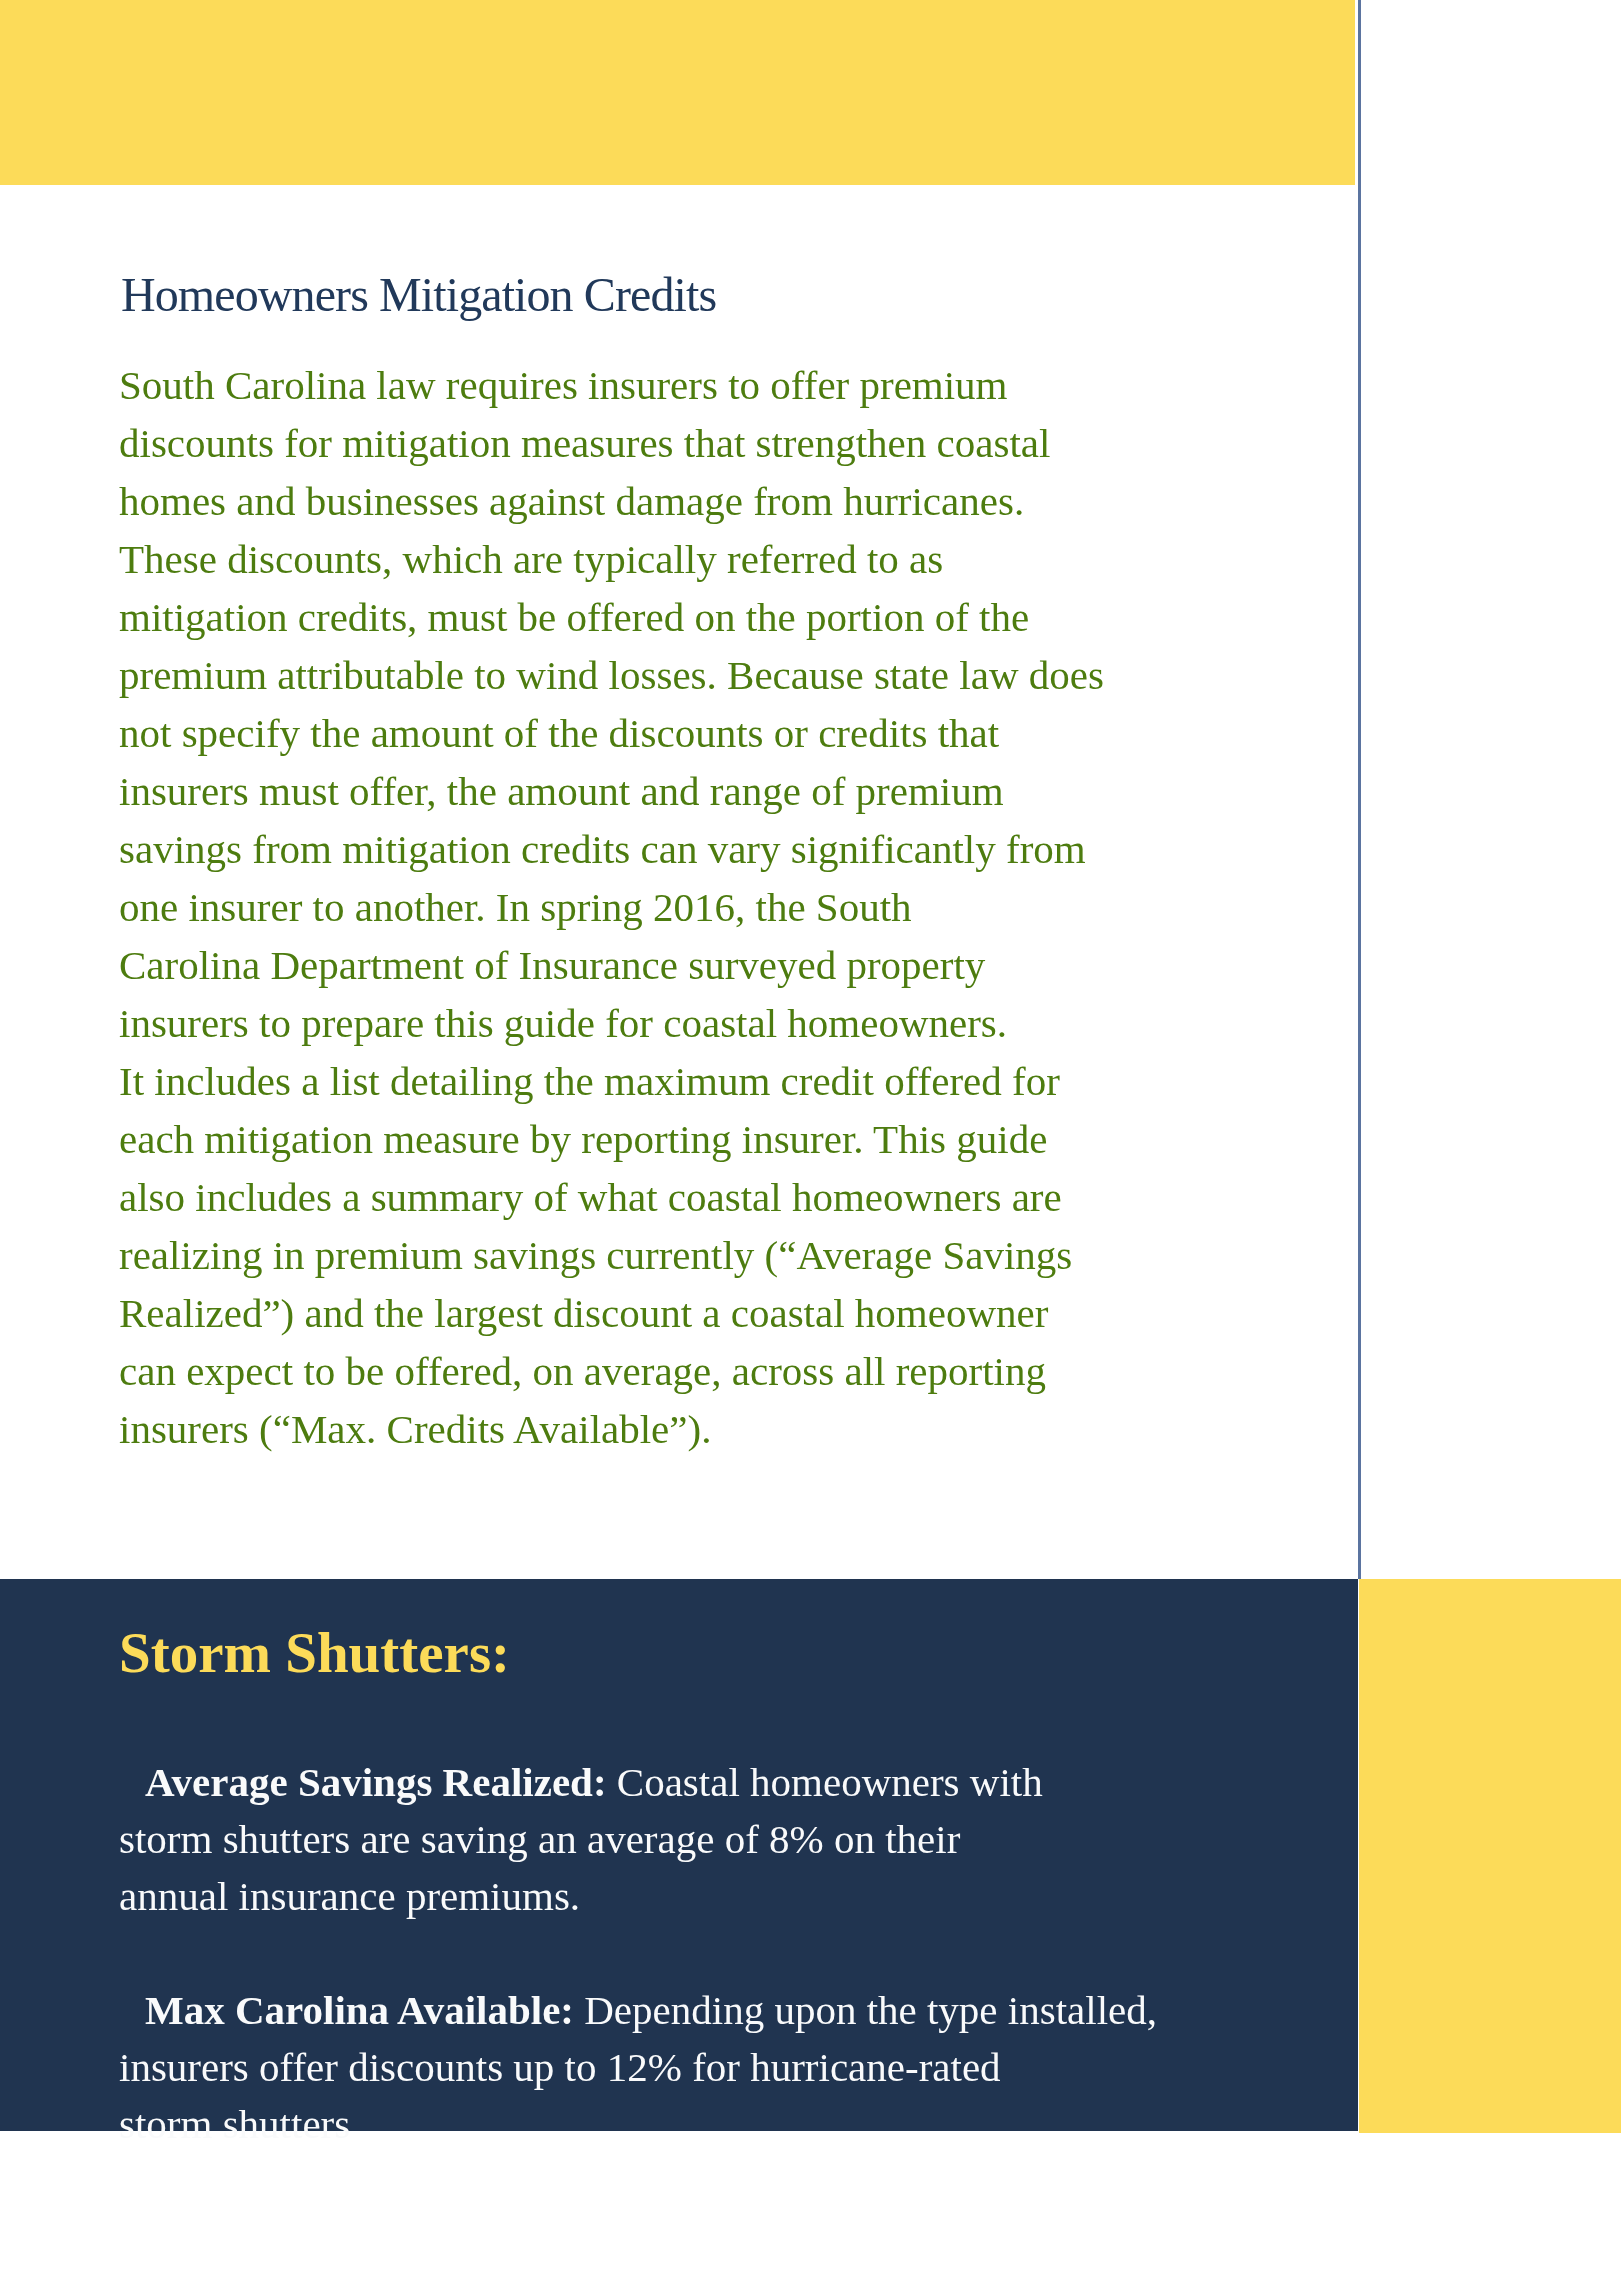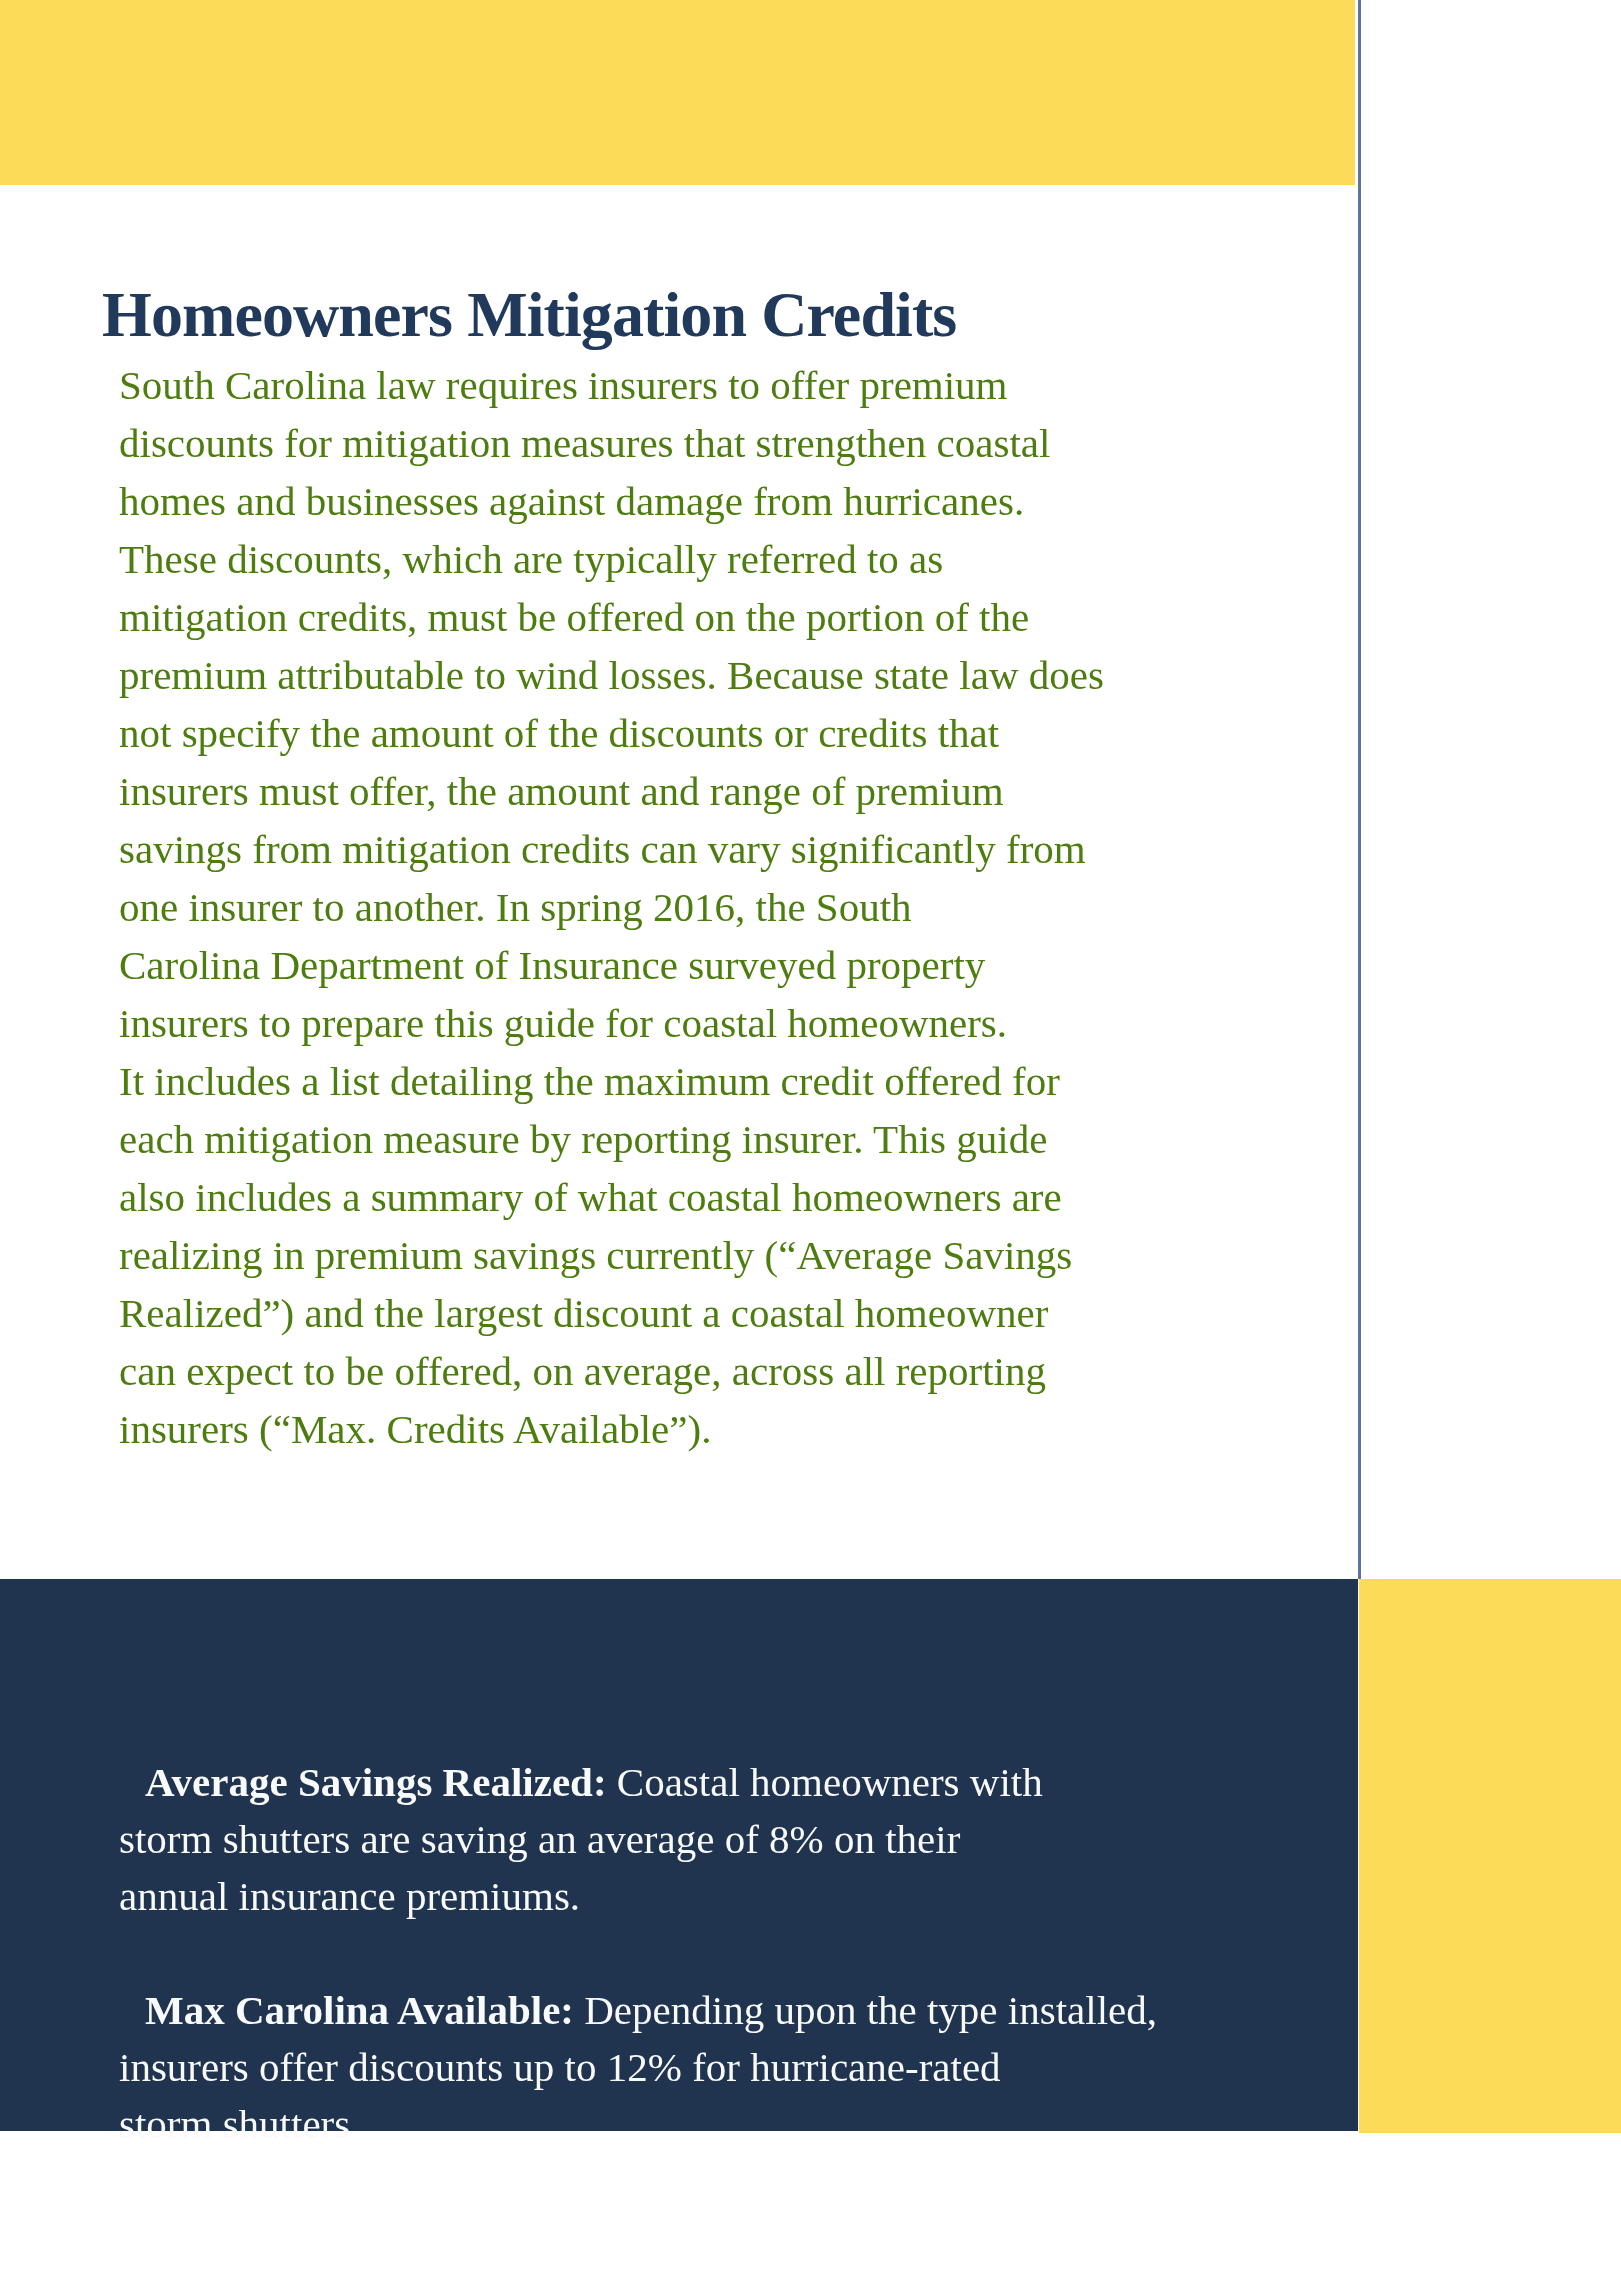--- a/index.html
+++ b/index.html
@@ -22,23 +22,23 @@
     background: #FCDB59;
   }
   .vline {
     position: absolute;
     left: 1358px; top: 0;
     width: 2.7px; height: 1579px;
     background: #5B74A0;
   }
   .page-title {
     position: absolute;
-    left: 102px; top: 235px;
-    font-size: 64px;
-    font-weight: bold;
+    left: 121px; top: 235px;
+    font-size: 48px;
+    font-weight: normal;
     letter-spacing: -0.9px;
     color: #21395A;
     white-space: pre;
   }
   .intro {
     position: absolute;
     left: 119px; top: 356px;
     font-size: 41px;
     line-height: 58px;
     color: #21395A;
@@ -101,20 +101,21 @@
 It includes a list detailing the maximum credit offered for
 each mitigation measure by reporting insurer. This guide
 also includes a summary of what coastal homeowners are
 realizing in premium savings currently (“Average Savings
 Realized”) and the largest discount a coastal homeowner
 can expect to be offered, on average, across all reporting
 insurers (“Max. Credits Available”).</div>
 
   <div class="navy-section" style="background-color: rgb(32, 52, 80);">
 
+    <div class="navy-heading" style="color: rgb(252, 219, 89);">Storm Shutters:</div>
 
     <div class="navy-body" style="color: rgb(249, 250, 251);">
       <b>Average Savings Realized:</b><span> Coastal homeowners with
 storm shutters are saving an average of 8% on their
 annual insurance premiums.
 
 </span><b>Max Carolina Available:</b><span> Depending upon the type installed,
 insurers offer discounts up to 12% for hurricane-rated
 storm shutters</span>
     </div>

